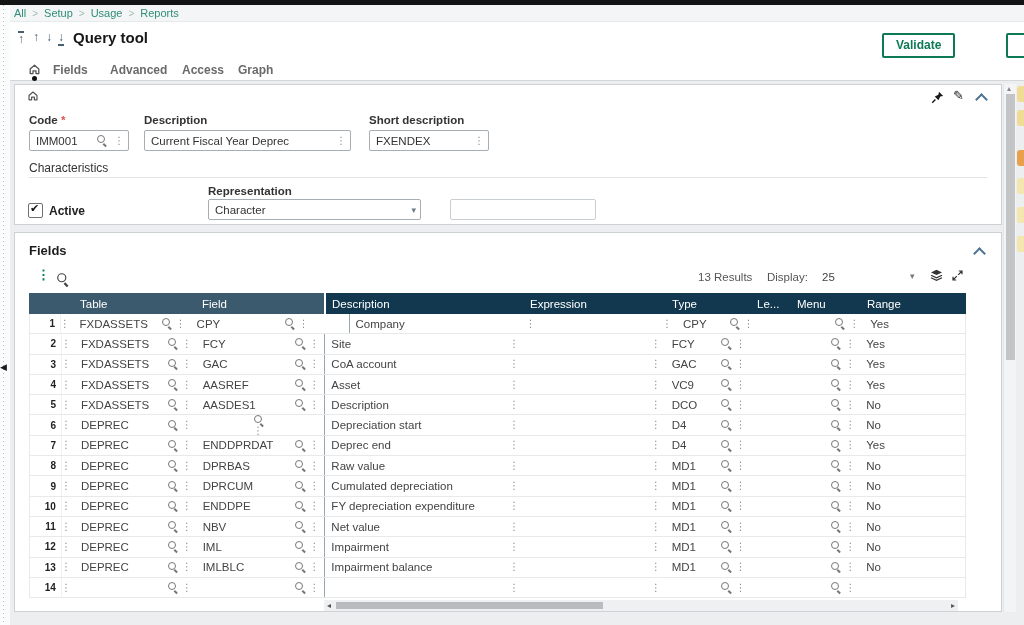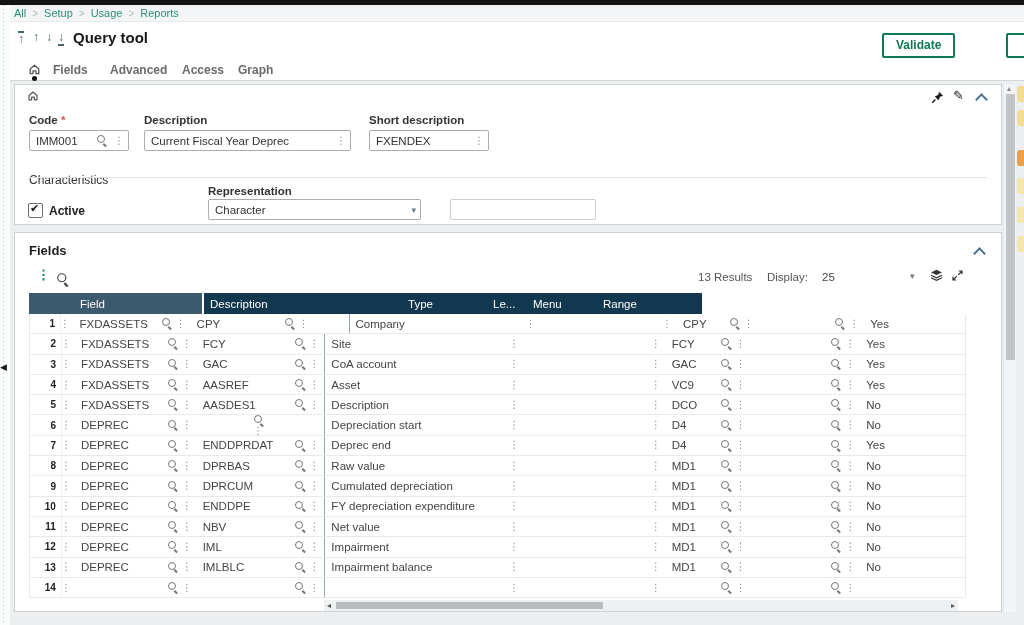--- a/index.html
+++ b/index.html
@@ -152,21 +152,21 @@
       <span class="val">Current Fiscal Year Deprec</span>
       <span class="kb">⋮</span>
     </div>
 
     <span class="lbl" style="left:354px;top:29px;">Short description</span>
     <div class="inp" style="left:354px;top:45px;width:120px;">
       <span class="val">FXENDEX</span>
       <span class="kb">⋮</span>
     </div>
 
-    <span class="abs" style="left:14px;top:88px;font-size:12px;color:#333;">Characteristics</span>
+    <span class="abs" style="left:14px;top:76px;font-size:12px;color:#333;">Characteristics</span>
     <div class="hrline" style="left:14px;top:92px;width:958px;"></div>
 
     <span class="lbl" style="left:193px;top:100px;">Representation</span>
 
     <span class="chkbox" style="left:13px;top:118px;">
       <span class="mark">✔</span>
     </span>
     <span class="abs" style="left:34px;top:119px;font-size:12px;font-weight:bold;color:#222;">Active</span>
 
     <div class="inp" style="left:193px;top:114px;width:213px;">
@@ -199,22 +199,24 @@
     <span class="abs" style="left:937px;top:37px;">
       <svg width="11" height="11" viewBox="0 0 11 11">
         <path d="M6.8 1 H10 V4.2 M10 1 L6.2 4.8 M4.2 10 H1 V6.8 M1 10 L4.8 6.2" fill="none" stroke="#333" stroke-width="1.2"></path>
       </svg>
     </span>
 
     <div class="tbl">
       <div class="thr" id="thead">
           <div class="th f" style="width: 32px;"></div>
           <div class="th f" style="width: 13px;"></div>
+          <div class="th f" style="width: 122px;">Table</div>
           <div class="th f" style="width: 128px;">Field</div>
           <div class="th s gap" style="width: 200px;">Description</div>
+          <div class="th s" style="width: 142px;">Expression</div>
           <div class="th s" style="width: 85px;">Type</div>
           <div class="th s" style="width: 40px;">Le...</div>
           <div class="th s" style="width: 70px;">Menu</div>
           <div class="th s" style="width: 105px;">Range</div>
         </div>
       <div id="tbody">
           <div class="tr">
             <div class="td num" style="width: 32px;">1</div>
             <div class="td ctr" style="width: 13px;">
               <span class="kb">⋮</span>

